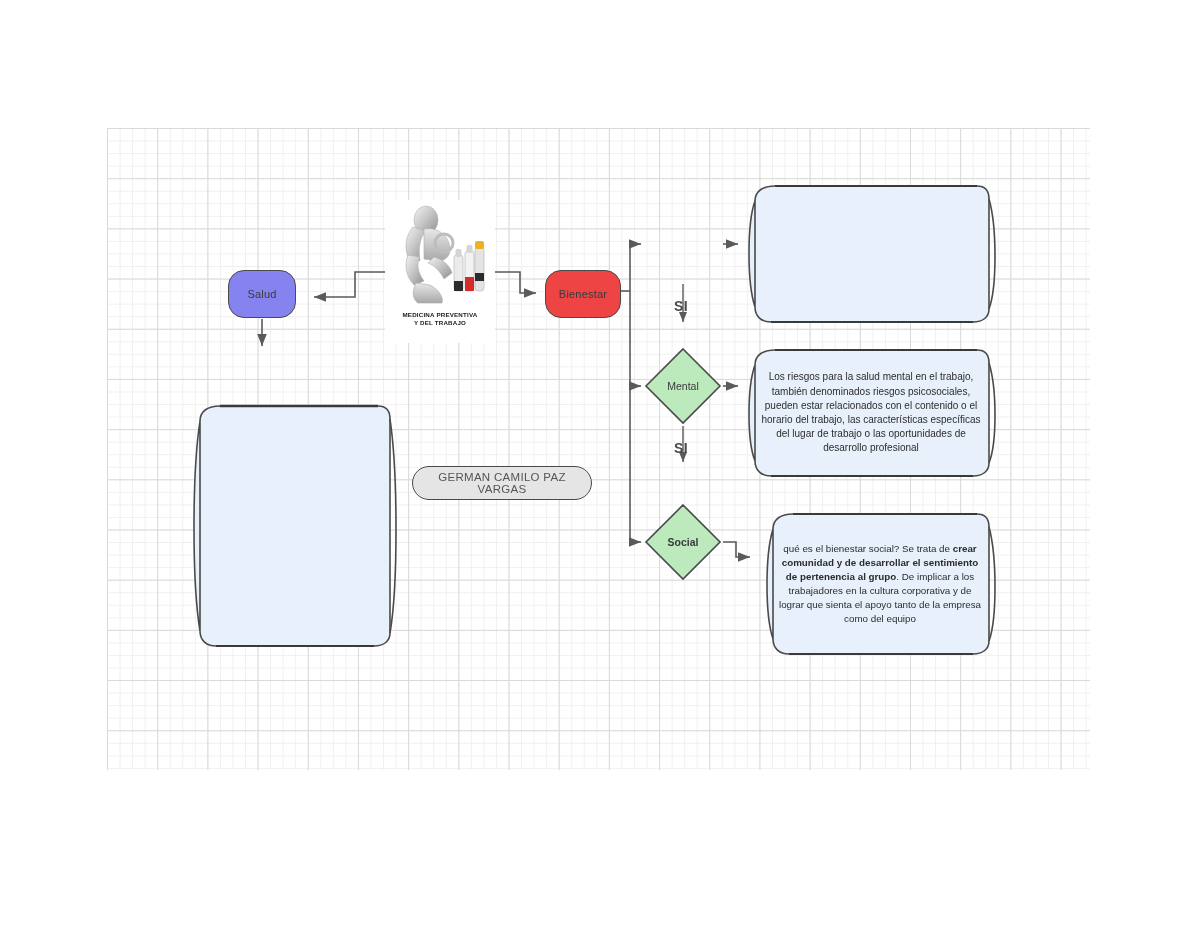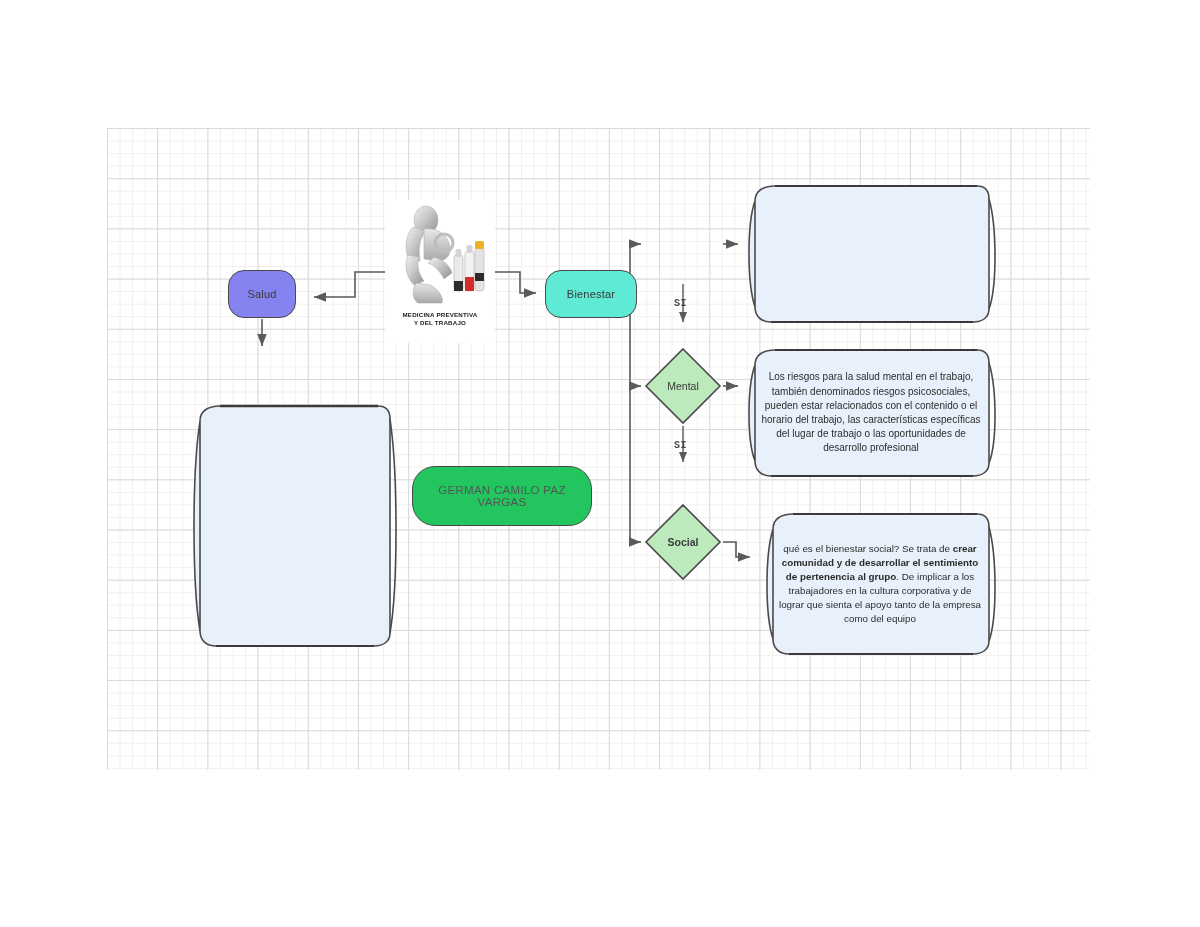--- a/index.html
+++ b/index.html
@@ -68,27 +68,27 @@
     letter-spacing: 0.2px;
   }
 
   #node-salud {
     left: 228px; top: 270px;
     width: 68px; height: 48px;
     background: #8583f0;
   }
   #node-bienestar {
     left: 545px; top: 270px;
-    width: 92px; height: 48px;
-    background: #5eead4;
+    width: 76px; height: 48px;
+    background: #ef4444;
   }
   #node-author {
     left: 412px; top: 466px;
-    width: 180px; height: 60px;
-    background: #22c55e;
+    width: 180px; height: 34px;
+    background: #e5e5e5;
     border-radius: 23px;
     border: 1.5px solid #4a4a4a;
     color: #555;
     font-size: 11.5px;
     letter-spacing: 0.3px;
   }
 
   
   .diamond-wrap {
     position: absolute;
@@ -106,25 +106,24 @@
     font-size: 10.5px;
     color: #3a3a3a;
   }
   #dia-fisico  { left: 643px; top: 204px; }
   #dia-mental  { left: 643px; top: 346px; }
   #dia-social  { left: 643px; top: 502px; font-weight: bold; }
 
   
   .si-label {
     position: absolute;
-    font-size: 10px;
+    font-size: 14px;
     font-weight: bold;
     color: #4a4a4a;
     letter-spacing: 0.5px;
-    font-family: Liberation Mono, monospace;
   }
   #si-fisico { left: 674px; top: 298px; }
   #si-mental { left: 674px; top: 440px; }
 
   
   .doc {
     position: absolute;
   }
   .doc svg { position: absolute; left: 0; top: 0; }
   .doc-text {

